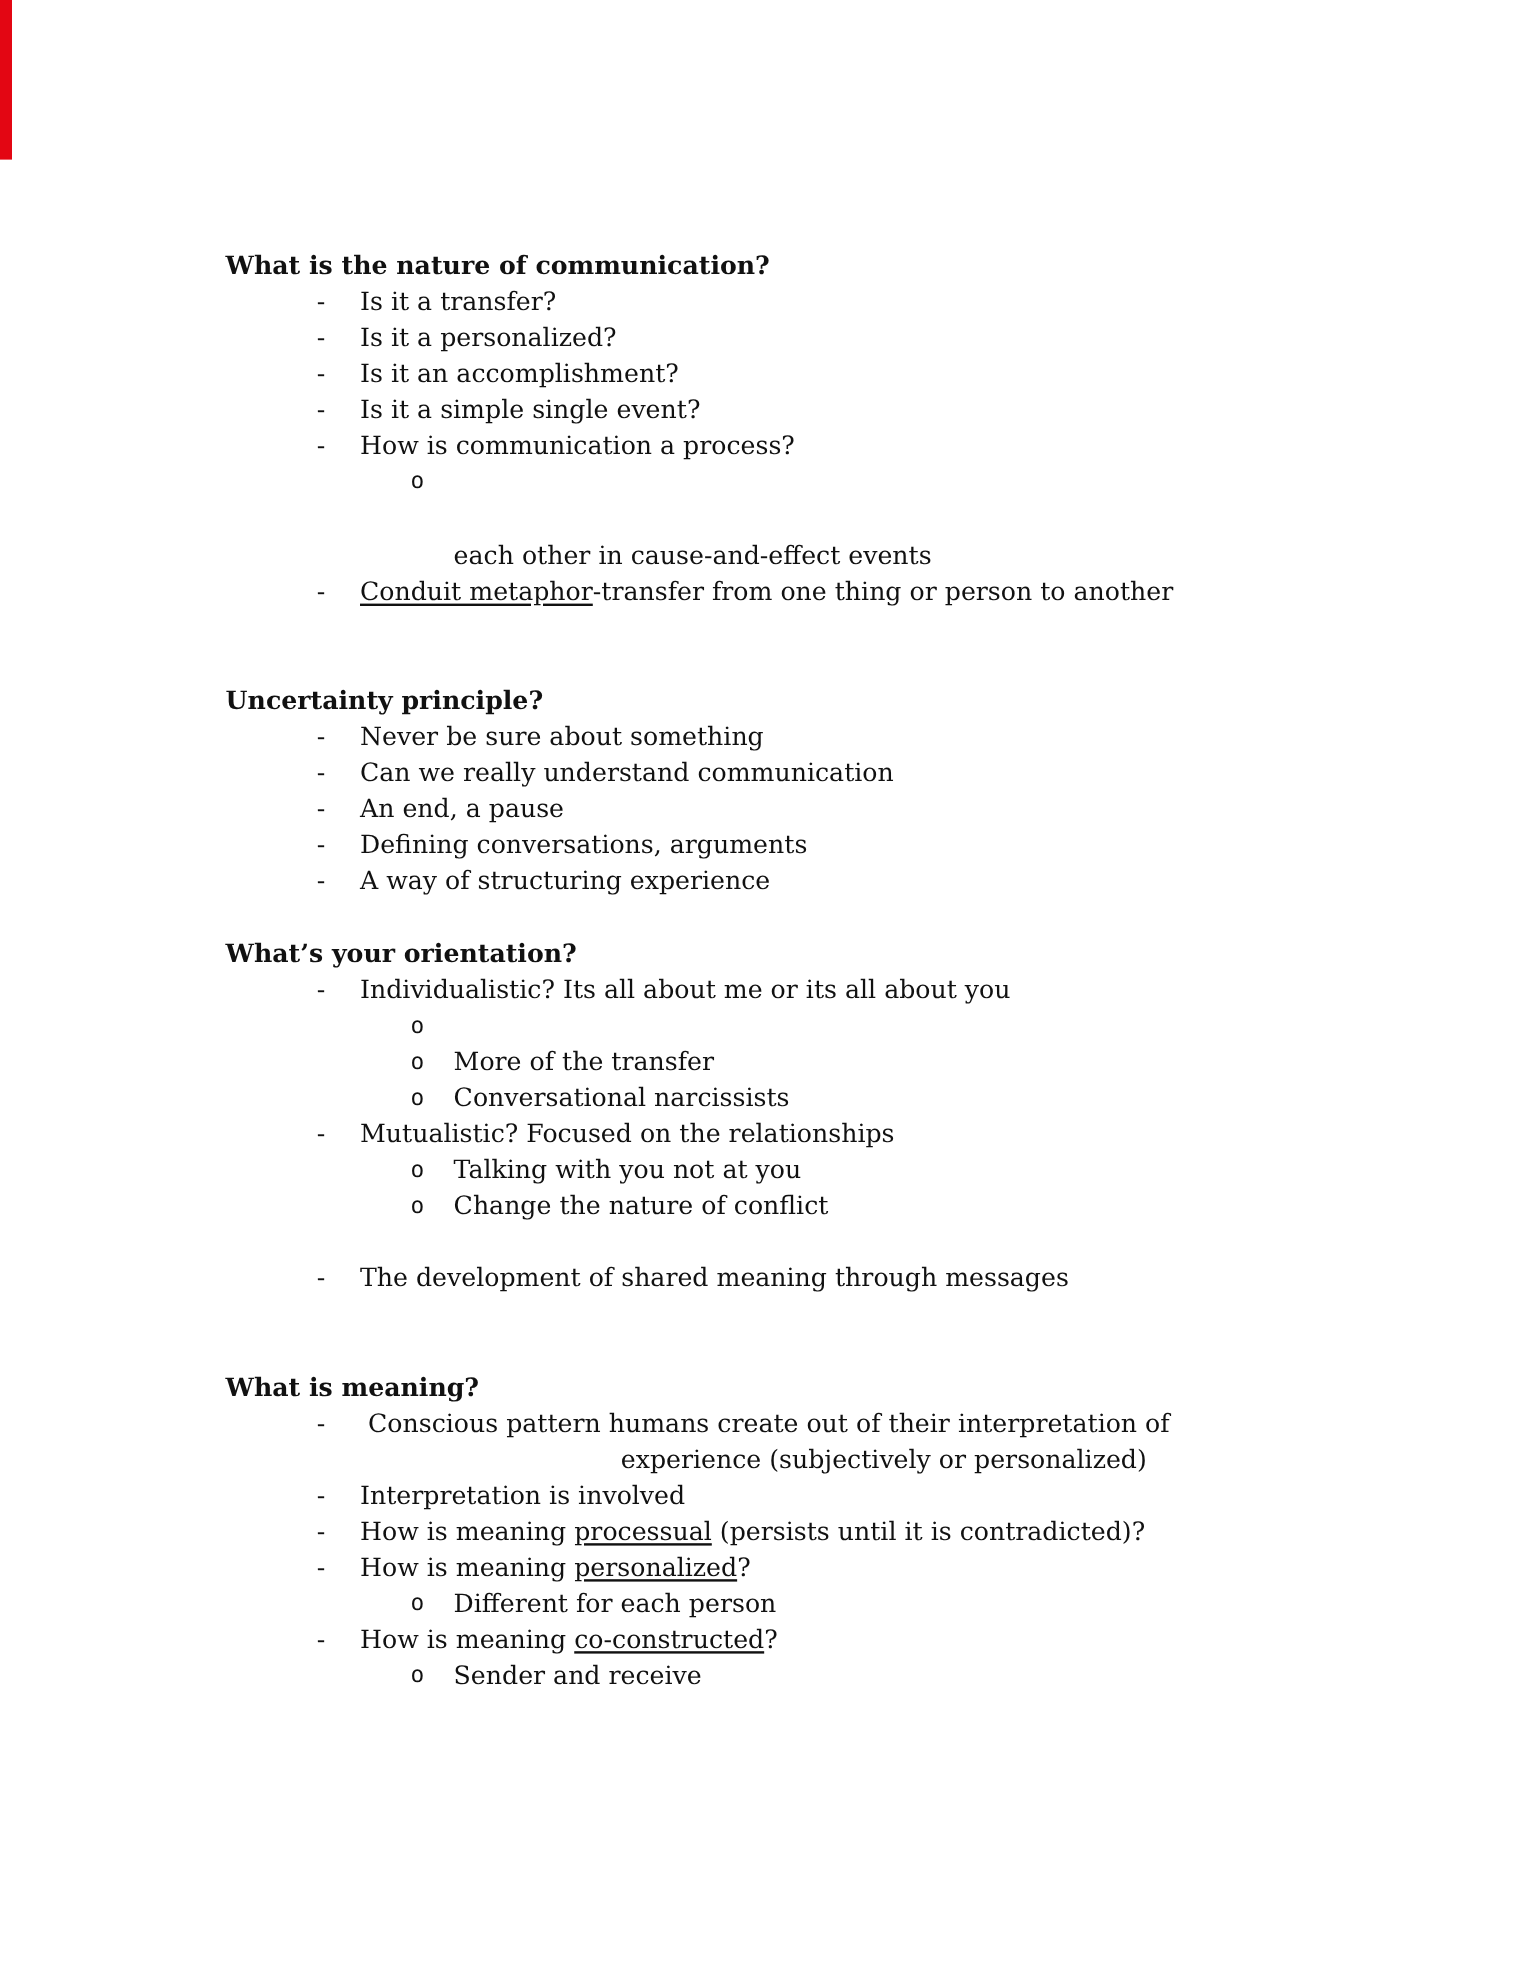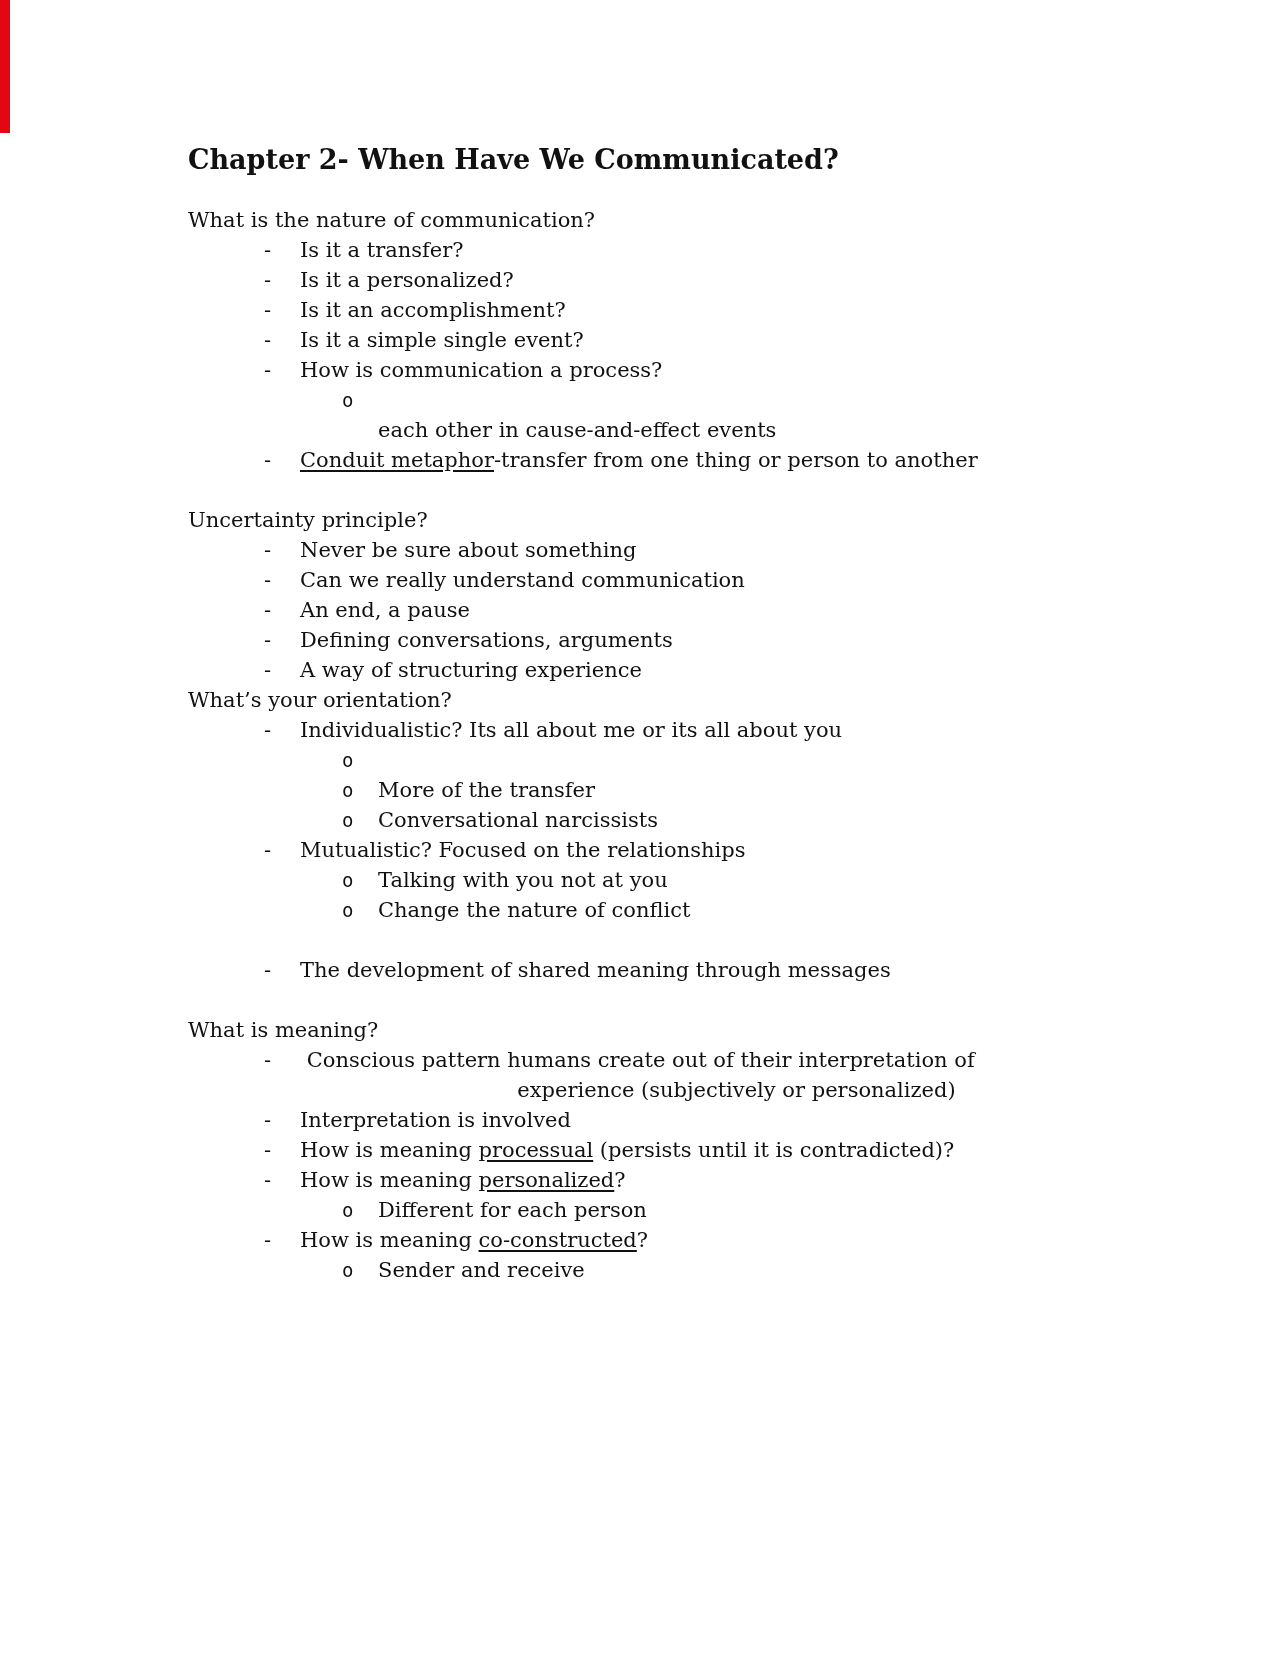--- a/index.html
+++ b/index.html
@@ -27,42 +27,41 @@
     width: 1020px;
   }
   .line {
     position: relative;
     height: 30px;
     line-height: 30px;
     font-size: 21px;
     white-space: pre;
   }
   .t-title { font-weight: bold; font-size: 27px; }
-  .t-h     { font-weight: normal; }
+  .t-h     { font-weight: bold; margin-top: 31px; }
   .t-b1    { padding-left: 112px; }
   .t-b2    { padding-left: 190px; }
-  .t-c2    { padding-left: 190px; }
+  .t-c2    { padding-left: 190px; margin-top: 32px; }
   .t-c1d   { padding-left: 77px; text-align: center;  }
   .t-gap   { height: 30px; }
   .marker  { position: absolute; top: 0; }
   .t-b1 .marker { left: 76px; }
   .t-b2 .marker {
     left: 154px;
     font-family: "DejaVu Sans Mono", "Liberation Mono", monospace;
     font-size: 19px;
   }
   .seg.u { text-decoration: underline; text-underline-offset: 3px; }
 </style>
 </head>
 <body>
 
 <div class="page" style="background: rgb(255, 255, 255); color: rgb(17, 17, 17);">
   <div class="ribbon" style="background: rgb(227, 6, 19);"></div>
   <div class="textblock">
-      <div class="line t-title"><span class="seg">Chapter 2- When Have We Communicated?</span></div>
       <div class="line t-gap"></div>
       <div class="line t-h"><span class="seg">What is the nature of communication?</span></div>
       <div class="line t-b1"><span class="marker">-</span><span class="seg">Is it a transfer?</span></div>
       <div class="line t-b1"><span class="marker">-</span><span class="seg">Is it a personalized?</span></div>
       <div class="line t-b1"><span class="marker">-</span><span class="seg">Is it an accomplishment?</span></div>
       <div class="line t-b1"><span class="marker">-</span><span class="seg">Is it a simple single event?</span></div>
       <div class="line t-b1"><span class="marker">-</span><span class="seg">How is communication a process?</span></div>
       <div class="line t-b2"><span class="marker">o</span></div>
       <div class="line t-c2"><span class="seg">each other in cause-and-effect events</span></div>
       <div class="line t-b1"><span class="marker">-</span><span class="seg u">Conduit metaphor</span><span class="seg">-transfer from one thing or person to another</span></div>

